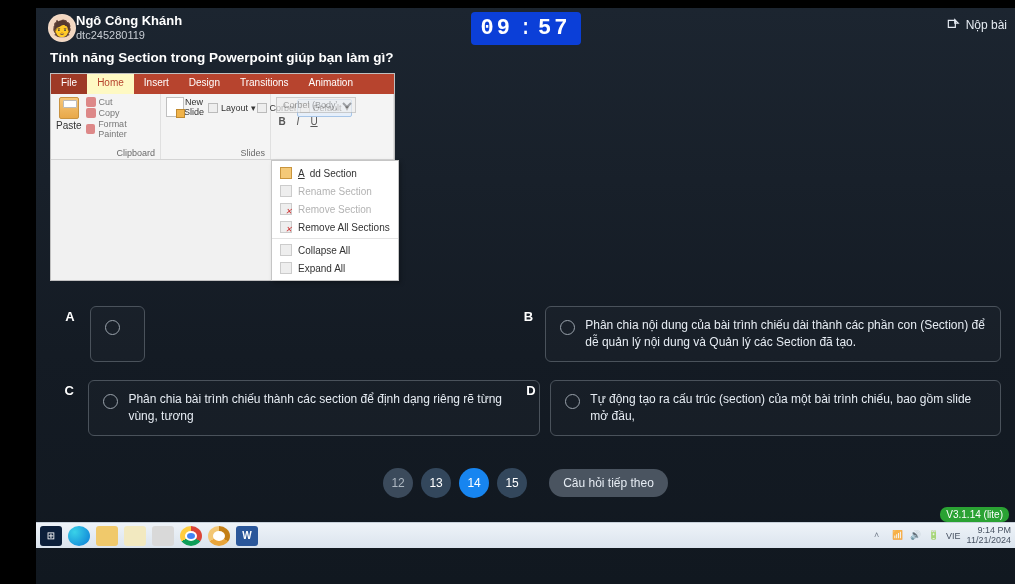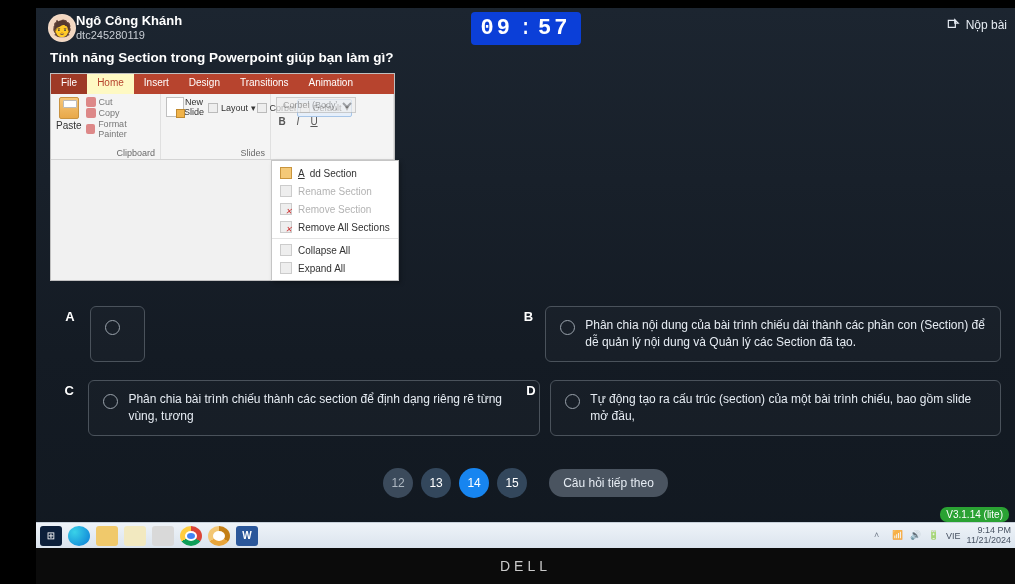--- a/index.html
+++ b/index.html
@@ -488,18 +488,15 @@
         <span class="t-ic">🔊</span>
         <span class="t-ic">🔋</span>
         <span>VIE</span>
         <div class="clock">
           <div>9:14 PM</div>
           <div>11/21/2024</div>
         </div>
       </div>
     </div>
 
-    <div class="bottom-bezel">
-      <span class="dell">DELL</span>
-    </div>
 
   </div>
 </div>
 
 </body></html>

